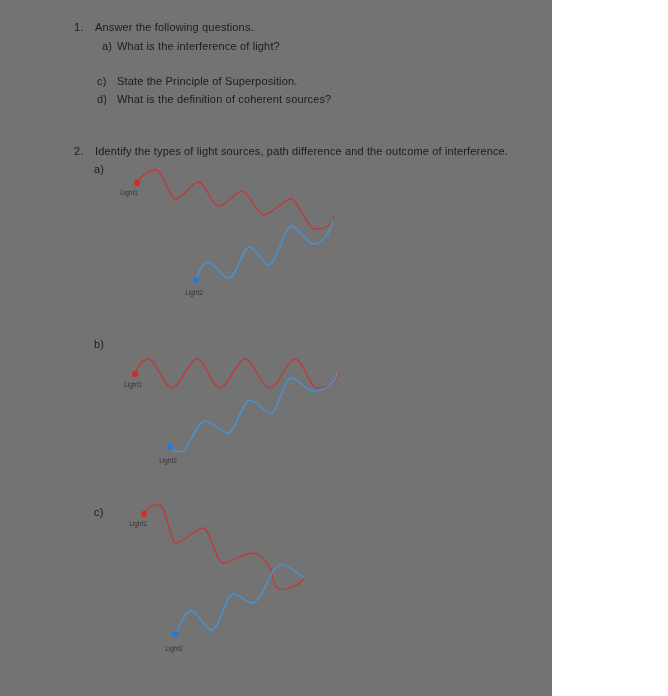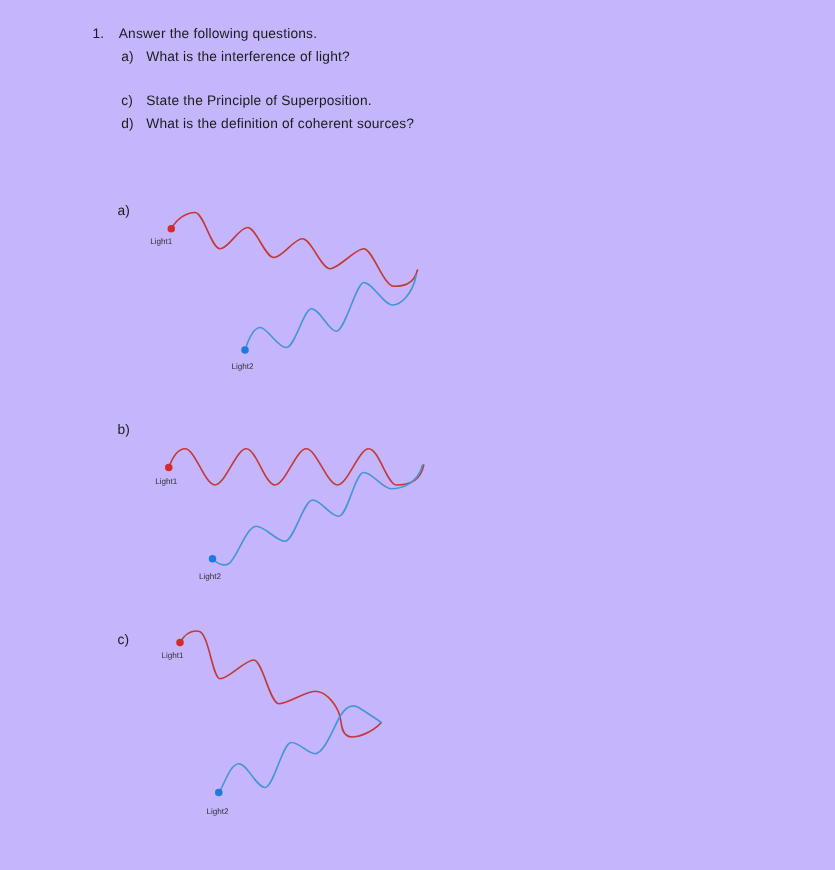--- a/index.html
+++ b/index.html
@@ -2,23 +2,23 @@
 <html><head>
 <meta charset="utf-8">
 <style>
   html, body {
     margin: 0;
     padding: 0;
     background: #ffffff;
   }
   .page {
     position: relative;
-    width: 668px;
+    width: 552px;
     height: 696px;
-    background: #c4b5fd;
+    background: #737373;
     overflow: hidden;
     font-family: "Liberation Sans", sans-serif;
   }
   .line {
     position: absolute;
     font-size: 11px;
     line-height: 14px;
     color: #1c1c1c;
     letter-spacing: 0.15px;
     white-space: nowrap;
@@ -47,30 +47,33 @@
   }
 </style>
 </head>
 <body>
 
 <div class="page">
 
   <div class="line" style="left:74px; top:20px;">
     <span class="num">1.</span><span>Answer the following questions.</span>
   </div>
-  <div class="line" style="left:97px; top:39px;">
+  <div class="line" style="left:97px; top:39px;text-align:center;">
     <span class="sublabel">a)</span><span>What is the interference of light?</span>
   </div>
   <div class="line" style="left:97px; top:92px;">
     <span class="sublabel">d)</span><span>What is the definition of coherent sources?</span>
   </div>
   <div class="line" style="left:97px; top:74px;">
     <span class="sublabel">c)</span><span>State the Principle of Superposition.</span>
   </div>
 
+  <div class="line" style="left:74px; top:144px;">
+    <span class="num">2.</span><span>Identify the types of light sources, path difference and the outcome of interference.</span>
+  </div>
 
   <div class="line" style="left:94px; top:162px;">a)</div>
   <svg class="diagram" style="left:95px; top:162px;" width="250" height="148" viewBox="0 0 250 148">
     <path d="M42,21 C47,12 55,8 61,8 C68,8 74,37 81,37 C88,37 96,20 103,20 C110,20 117,44 124,44 C131,44 140,29 147,29 C154,29 162,53 169,53 C176,53 189,37 196,37 C203,37 212,67 220,67 C227,67 236,66 239,54" stroke="#c13a3a"></path>
     <path d="M101,118 C104,109 108,100 113,100 C119,100 127,116 134,116 C141,116 148,85 154,85 C161,85 168,103 174,103 C181,103 190,64 196,64 C203,64 212,82 219,82 C226,82 235,73 238,58" stroke="#4595d9"></path>
     <circle cx="42" cy="21" r="3" fill="#d42a2a"></circle>
     <circle cx="101" cy="118" r="3" fill="#1f7ae0"></circle>
     <text class="wave-label" x="34" y="33" fill="#333333">Light1</text>
     <text class="wave-label" x="99" y="133" fill="#333333">Light2</text>
   </svg>

